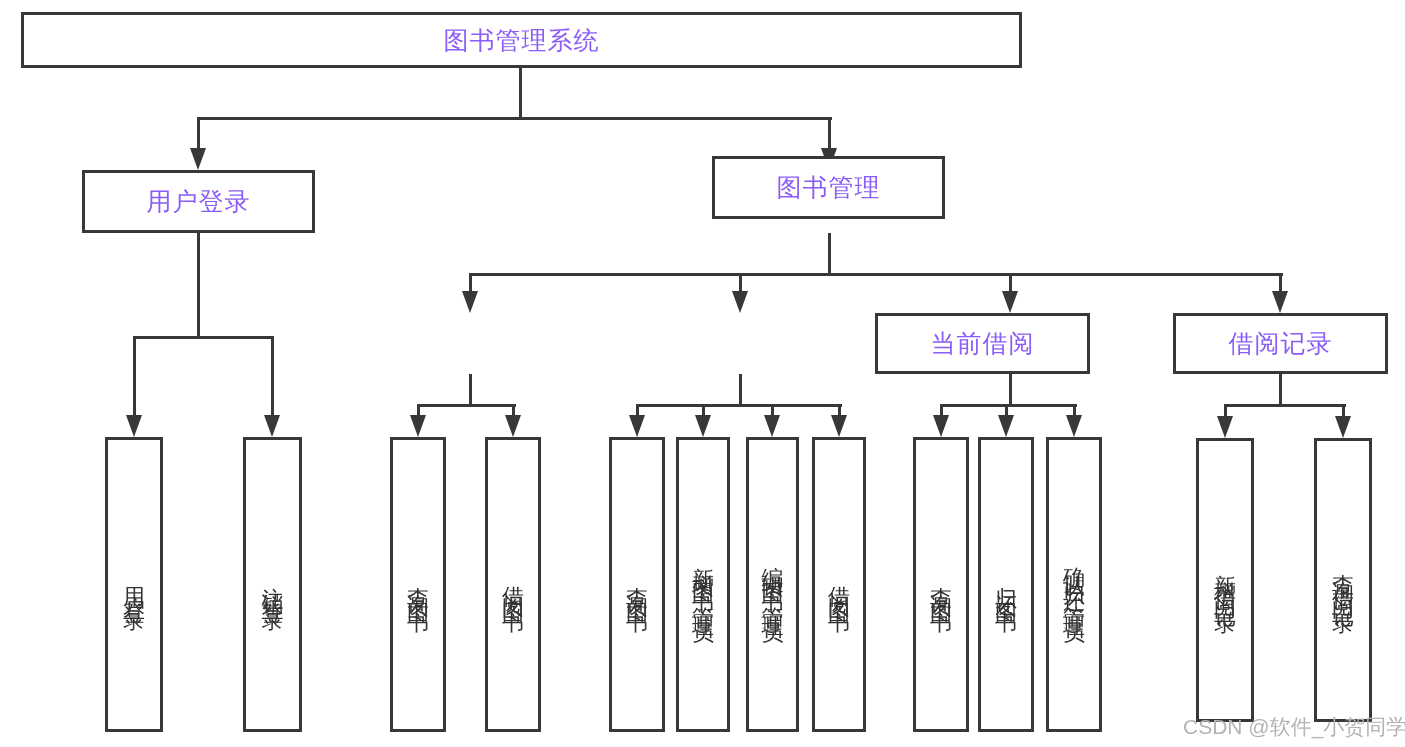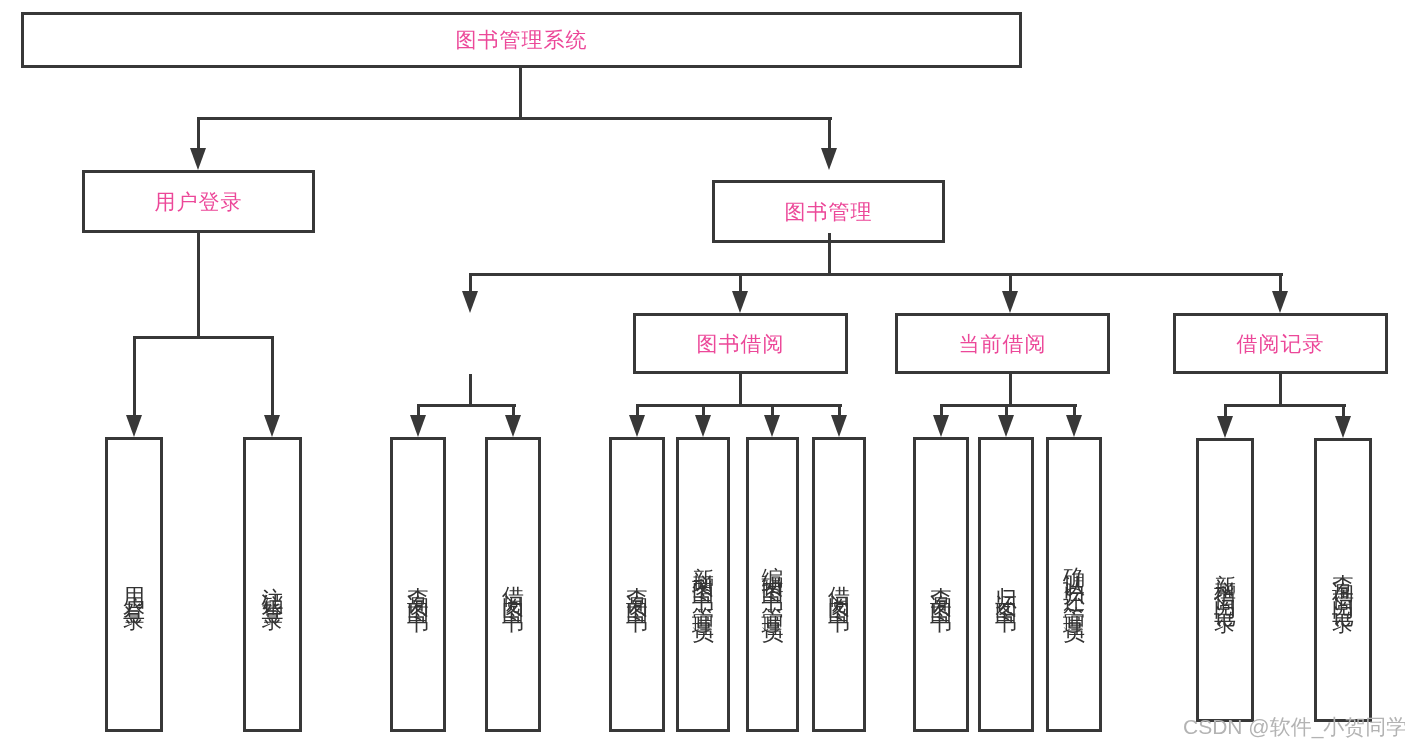--- a/index.html
+++ b/index.html
@@ -18,22 +18,22 @@
   .box {
     position: absolute;
     border: 3px solid #383838;
     background: #ffffff;
     display: flex;
     align-items: center;
     justify-content: center;
     box-sizing: content-box;
   }
   .hlabel {
-    font-size: 21px;
-    color: #ec4899;
+    font-size: 25px;
+    color: #8b5cf6;
     letter-spacing: 1px;
     white-space: nowrap;
   }
   .vlabel {
     writing-mode: vertical-rl;
     font-size: 22px;
     color: #333333;
     letter-spacing: 8px;
     line-height: 1;
     white-space: nowrap;
@@ -72,21 +72,21 @@
   <div class="line" style="left:519px; top:68px;  width:3px;  height:50px;"></div>
   <div class="line" style="left:197px; top:117px; width:635px; height:3px;"></div>
   <div class="line" style="left:197px; top:117px; width:3px;  height:33px;"></div>
   <div class="arrowhead" style="left:190px; top:148px;"></div>
   <div class="line" style="left:828px; top:117px; width:3px;  height:33px;"></div>
   <div class="arrowhead" style="left:821px; top:148px;"></div>
 
   <div class="box" style="left:82px; top:170px; width:227px; height:57px;">
     <span class="hlabel">用户登录</span>
   </div>
-  <div class="box" style="left:712px; top:180px; width:227px; height:57px;">
+  <div class="box" style="left:712px; top:156px; width:227px; height:57px;">
     <span class="hlabel">图书管理</span>
   </div>
 
   <div class="line" style="left:197px; top:233px; width:3px;   height:104px;"></div>
   <div class="line" style="left:133px; top:336px; width:141px; height:3px;"></div>
   <div class="line" style="left:133px; top:336px; width:3px;   height:80px;"></div>
   <div class="arrowhead" style="left:126px; top:415px;"></div>
   <div class="line" style="left:271px; top:336px; width:3px;   height:80px;"></div>
   <div class="arrowhead" style="left:264px; top:415px;"></div>
 
@@ -94,24 +94,21 @@
   <div class="line" style="left:469px;  top:273px; width:814px; height:3px;"></div>
   <div class="line" style="left:469px;  top:273px; width:3px;   height:20px;"></div>
   <div class="arrowhead" style="left:462px;  top:291px;"></div>
   <div class="line" style="left:739px;  top:273px; width:3px;   height:20px;"></div>
   <div class="arrowhead" style="left:732px;  top:291px;"></div>
   <div class="line" style="left:1009px; top:273px; width:3px;   height:20px;"></div>
   <div class="arrowhead" style="left:1002px; top:291px;"></div>
   <div class="line" style="left:1279px; top:273px; width:3px;   height:20px;"></div>
   <div class="arrowhead" style="left:1272px; top:291px;"></div>
 
-  <div class="box" style="left:633px; top:313px; width:209px; height:55px;">
-    <span class="hlabel">图书借阅</span>
-  </div>
-  <div class="box" style="left:895px; top:313px; width:209px; height:55px;">
+  <div class="box" style="left:875px; top:313px; width:209px; height:55px;">
     <span class="hlabel">当前借阅</span>
   </div>
   <div class="box" style="left:1173px; top:313px; width:209px; height:55px;">
     <span class="hlabel">借阅记录</span>
   </div>
 
   <div class="line" style="left:469px; top:374px; width:3px;  height:33px;"></div>
   <div class="line" style="left:417px; top:404px; width:99px; height:3px;"></div>
   <div class="line" style="left:417px; top:404px; width:3px;  height:13px;"></div>
   <div class="arrowhead" style="left:410px; top:415px;"></div>

